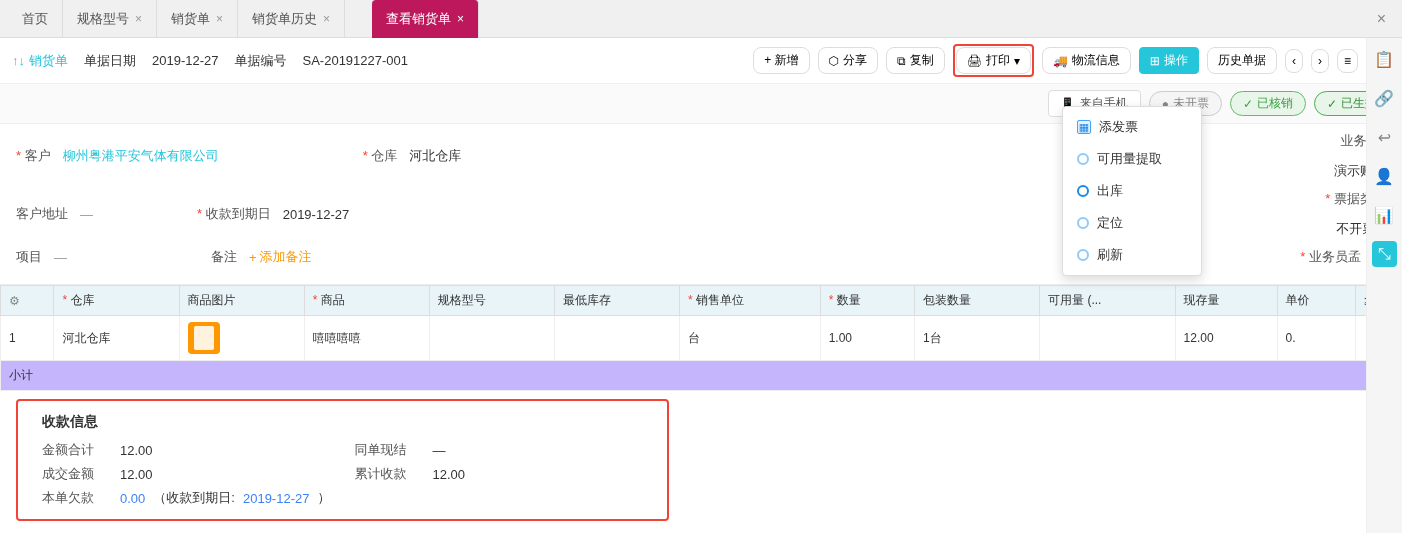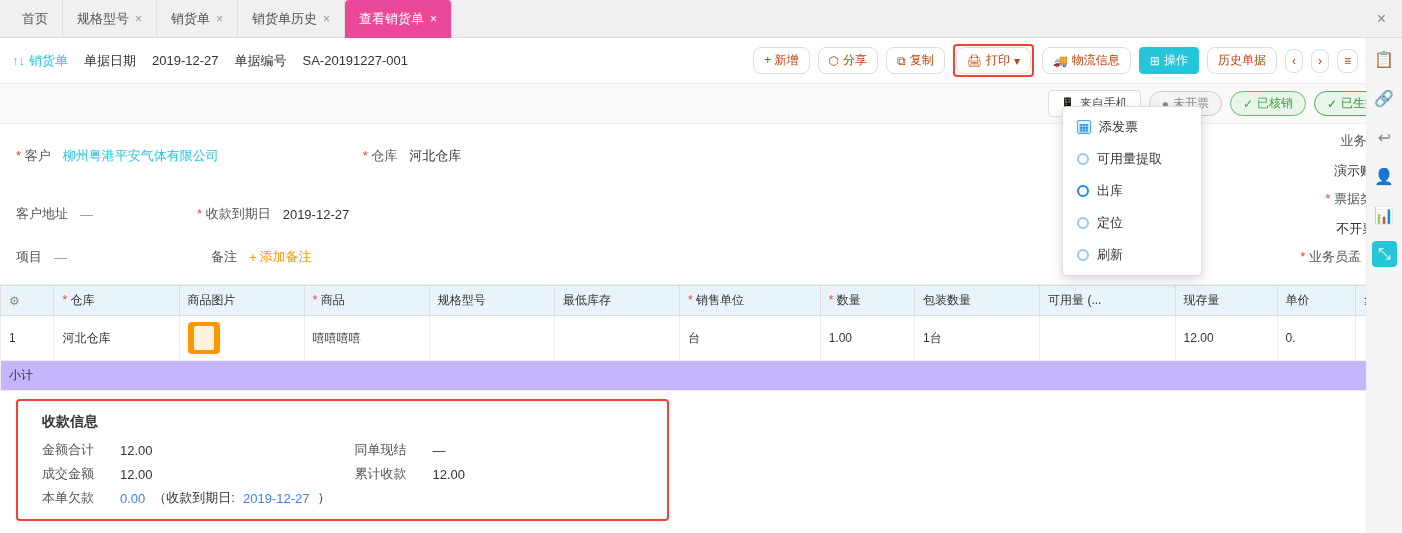--- a/index.html
+++ b/index.html
@@ -10,21 +10,21 @@
       display: flex; align-items: center; background: #f0f0f0; border-bottom: 1px solid #ddd;
       height: 38px; padding: 12px 8px; position: relative;
     }
     .tab-item {
       display: flex; align-items: center; padding: 0 14px; height: 38px; cursor: pointer;
       font-size: 13px; color: #555; border-right: 1px solid #ddd; position: relative;
       white-space: nowrap;
     }
     .tab-item .close-icon { margin-left: 6px; color: #999; font-size: 12px; cursor: pointer; }
     .tab-item.active-green {
-      background: #ec4899; color: #fff; border-radius: 4px 4px 0 0;
+      background: #be185d; color: #fff; border-radius: 4px 4px 0 0; margin-left: 27px;
     }
     .tab-item.active-green .close-icon { color: #fff; }
     .tab-bar-right { margin-left: auto; }
     .tab-close-btn { color: #888; font-size: 16px; cursor: pointer; padding: 4px 8px; }
 
     
     .content-area { background: #fff; height: calc(533px - 38px); overflow: hidden; position: relative; }
 
     
     .doc-header {
@@ -38,21 +38,21 @@
     .doc-meta { display: flex; align-items: center; gap: 16px; font-size: 13px; color: #555; }
     .doc-meta span { color: #333; }
 
     
     .toolbar {
       display: flex; align-items: center; margin-left: auto; gap: 8px;
     }
     .toolbar-btn {
       display: flex; align-items: center; gap: 4px; padding: 4px 10px;
       border: 1px solid #ddd; border-radius: 8px; cursor: pointer; font-size: 12px;
-      color: #c2410c; background: #fff; white-space: nowrap;
+      color: #000000; background: #fff; white-space: nowrap;
     }
     .btn-highlight { background: #26c6da; color: #fff; border-color: #26c6da; border-radius: 4px; }
 
     
     .action-row {
       display: flex; align-items: center; padding: 6px 12px; background: #fafafa;
       border-bottom: 1px solid #eee; gap: 8px;
     }
     .action-btn {
       display: flex; align-items: center; gap: 4px; padding: 4px 12px;

